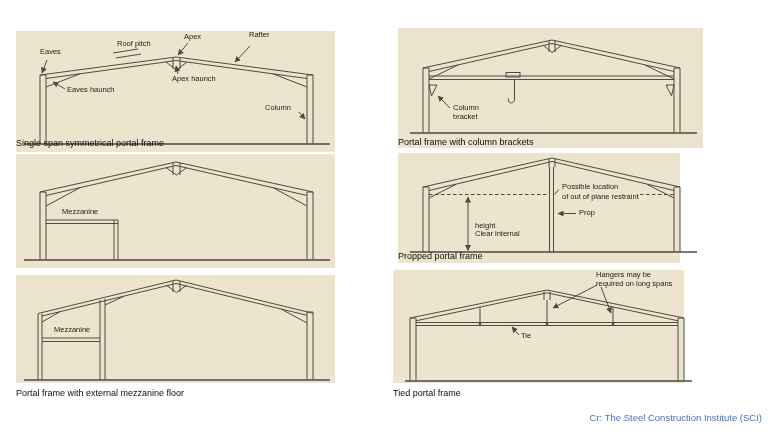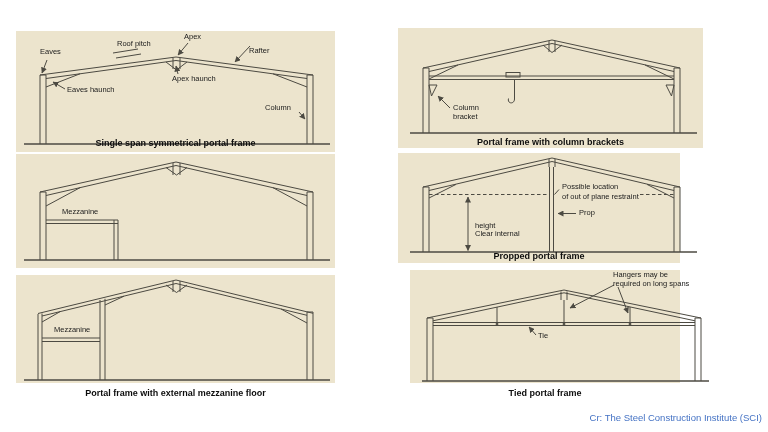--- a/index.html
+++ b/index.html
@@ -11,22 +11,22 @@
   .panel{position:absolute;background:#ece4cd;}
   .panel svg{position:absolute;left:0;top:0;overflow:visible;}
   .s{stroke:#4c4a42;stroke-width:1;fill:none;}
   .g{stroke:#4c4a42;stroke-width:1.3;fill:none;}
   .d{stroke:#4c4a42;stroke-width:1;fill:none;stroke-dasharray:3.5 2.5;}
   .lbl{
     position:absolute;font-size:7.5px;line-height:8.5px;color:#1b1b1b;
     white-space:nowrap;
   }
   .ptitle{
-    position:absolute;left:0;right:0;text-align:center;
-    font-size:9px;font-weight:700;color:#0d0d0d;line-height:10px;
+    position:absolute;left:0;right:0;text-align:left;
+    font-size:9px;font-weight:400;color:#0d0d0d;line-height:10px;
   }
   .ptitle.below{bottom:-15px;}
   .credit{
     position:absolute;top:412px;right:6px;
     font-size:9.5px;color:#4472c4;margin-left:39px;
   }
 </style>
 </head>
 <body>
 
@@ -47,21 +47,21 @@
     <path class="s" d="M31,29 L26,42" marker-end="url(#ah1)"></path>
     <path class="s" d="M172,12 L162,24" marker-end="url(#ah1)"></path>
     <path class="s" d="M234,15 L219,31" marker-end="url(#ah1)"></path>
     <path class="s" d="M162,43 L160,35" marker-end="url(#ah1)"></path>
     <path class="s" d="M49,58 L37,51" marker-end="url(#ah1)"></path>
     <path class="s" d="M283,81 L289,88" marker-end="url(#ah1)"></path>
   </svg>
   <div class="lbl" style="left:24px;top:17px">Eaves</div>
   <div class="lbl" style="left:101px;top:9px">Roof pitch</div>
   <div class="lbl" style="left:168px;top:2px">Apex</div>
-  <div class="lbl" style="left:233px;top:16px">Rafter</div>
+  <div class="lbl" style="left:233px;top:0">Rafter</div>
   <div class="lbl" style="left:156px;top:44px">Apex haunch</div>
   <div class="lbl" style="left:51px;top:55px">Eaves haunch</div>
   <div class="lbl" style="left:249px;top:73px">Column</div>
   <div class="ptitle" style="bottom:4px">Single span symmetrical portal frame</div>
 </section>
 
 <section class="panel" style="left:398px;top:28px;width:305px;height:120px;">
   <svg width="305" height="120" viewBox="0 0 305 120">
     <defs>
       <marker id="ah2" markerWidth="6" markerHeight="6" refX="5.5" refY="3" orient="auto" markerUnits="userSpaceOnUse">
@@ -135,21 +135,21 @@
     <path class="s" d="M22,38.5 L160,5 L297,38.3"></path>
     <path class="s" d="M26,41 L160,8.5 L291,40.3"></path>
     <path class="s" d="M157,6 V17 M164,6 V17 M150,10 L160.5,17.5 L171,10"></path>
     <path class="s" d="M89,30 L108,21.2 M26,47 L44,36.7 M291,48 L265,34"></path>
     <path class="s" d="M26,63 H84 M26,66.5 H84"></path>
   </svg>
   <div class="lbl" style="left:38px;top:51px">Mezzanine</div>
   <div class="ptitle below">Portal frame with external mezzanine floor</div>
 </section>
 
-<section class="panel" style="left:410px;top:270px;width:270px;height:113px;">
+<section class="panel" style="left:393px;top:270px;width:291px;height:113px;">
   <svg width="305" height="113" viewBox="0 0 305 113">
     <defs>
       <marker id="ah6" markerWidth="6" markerHeight="6" refX="5.5" refY="3" orient="auto" markerUnits="userSpaceOnUse">
         <path d="M0,0 L6,3 L0,6 Z" fill="#4c4a42"></path>
       </marker>
     </defs>
     <path class="g" d="M12,111 H299"></path>
     <path class="s" d="M17,48 V111 M23,48 V111 M17,48 H23 M285,48 V111 M291,48 V111 M285,48 H291"></path>
     <path class="s" d="M17,48 L154,20 L291,48"></path>
     <path class="s" d="M23,50.8 L154,22.8 L285,50.8"></path>

